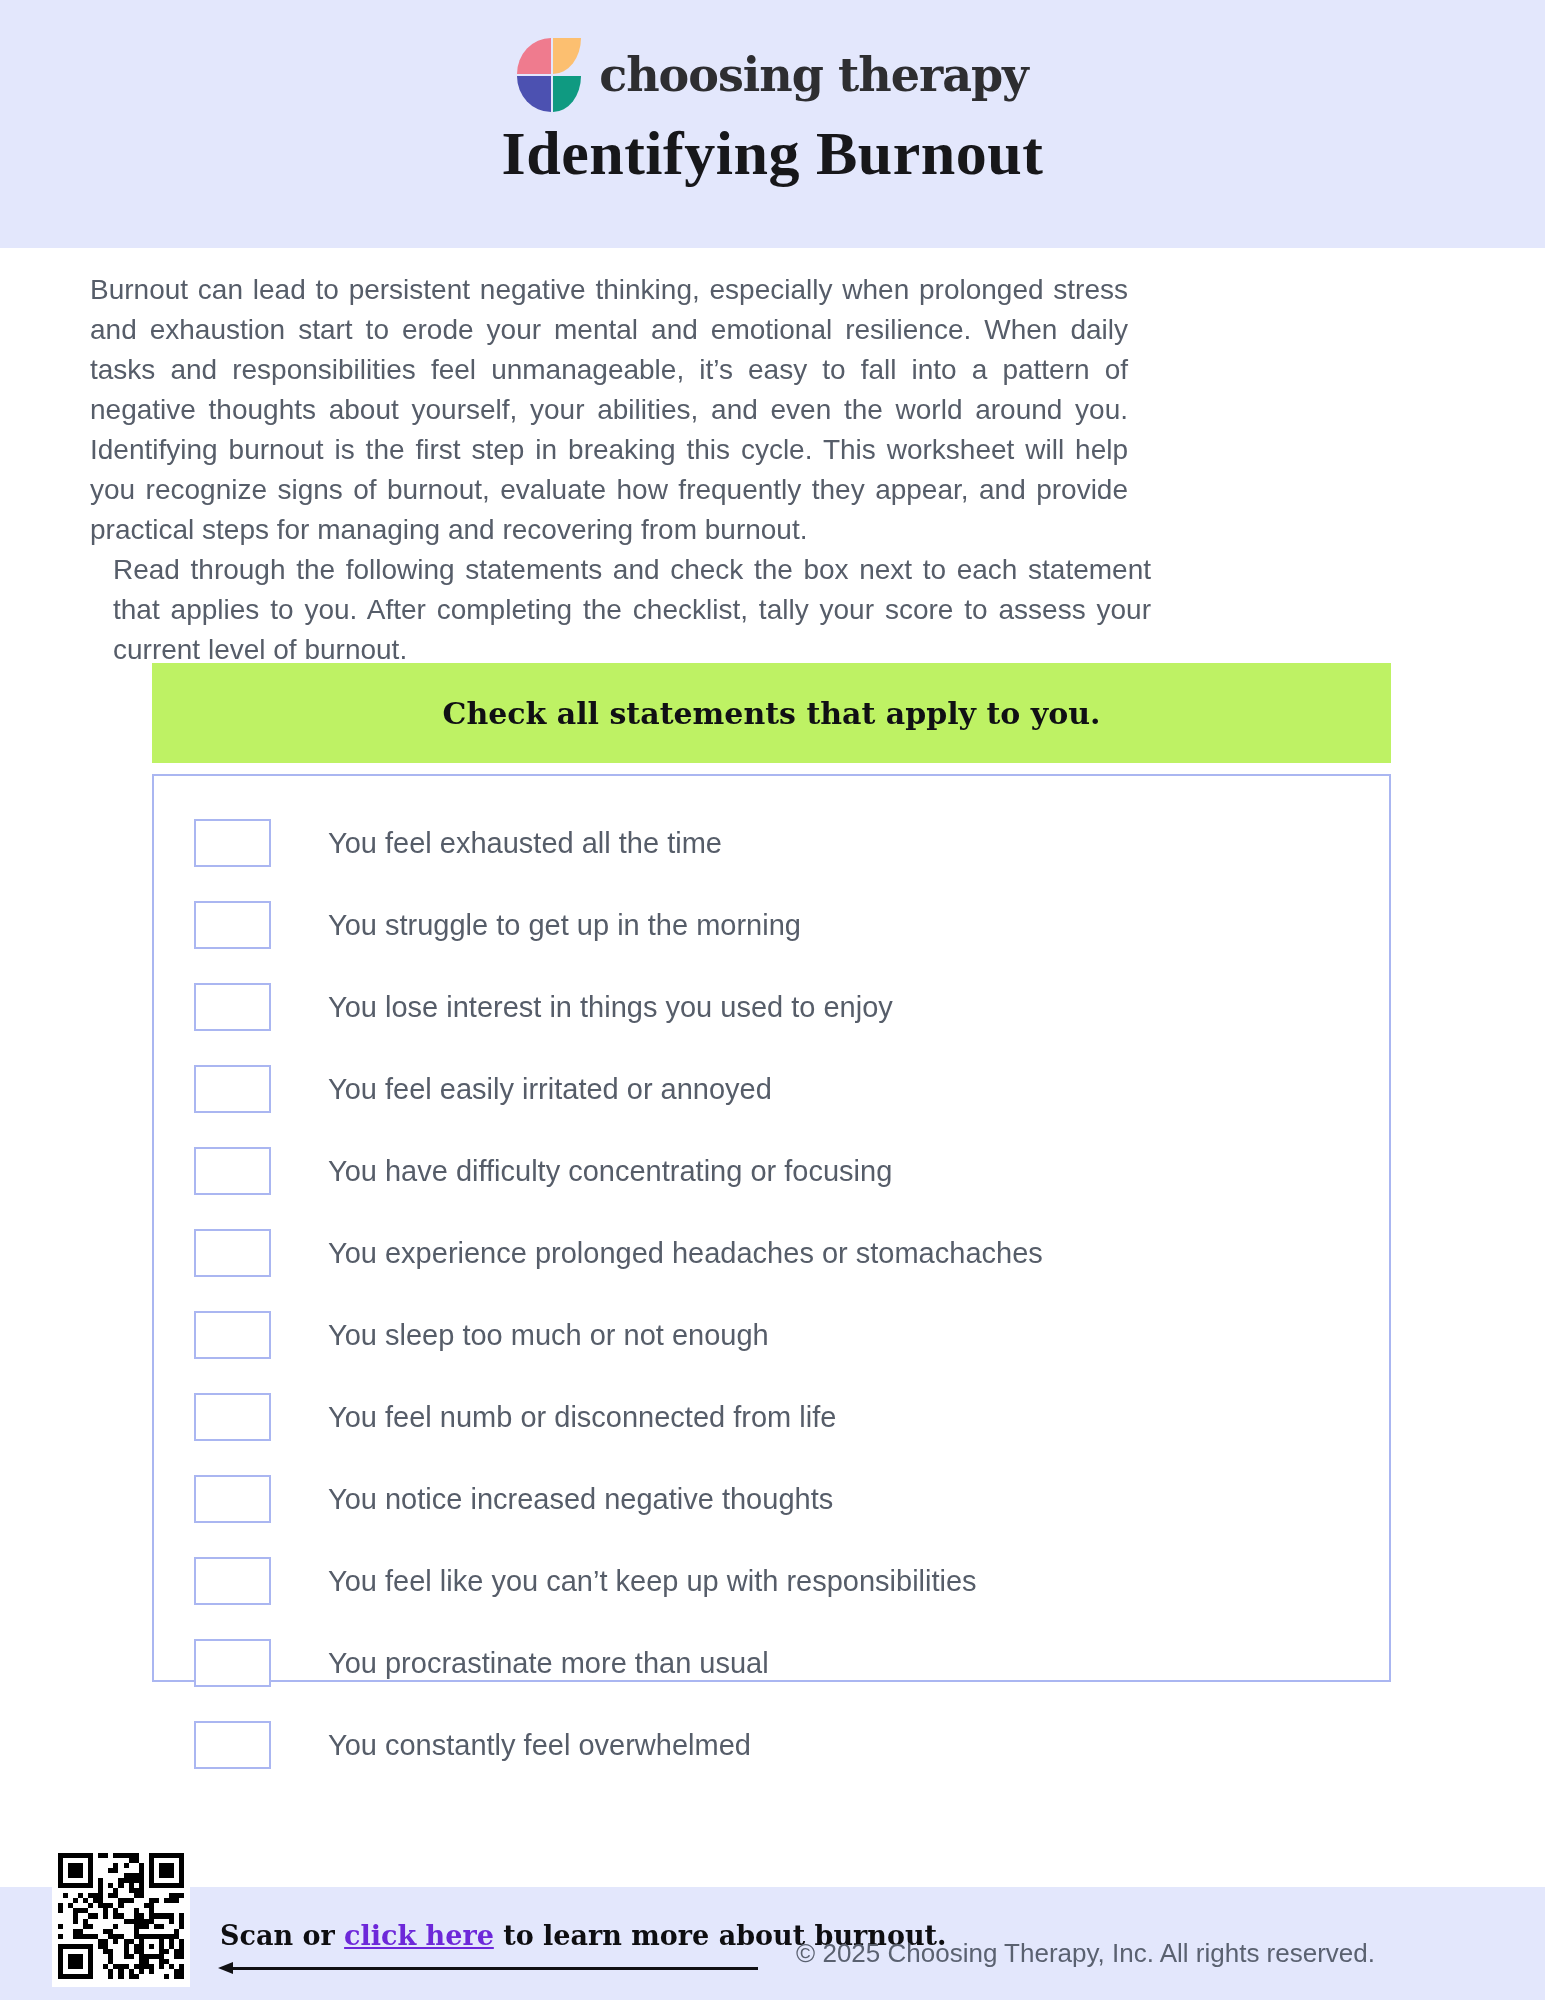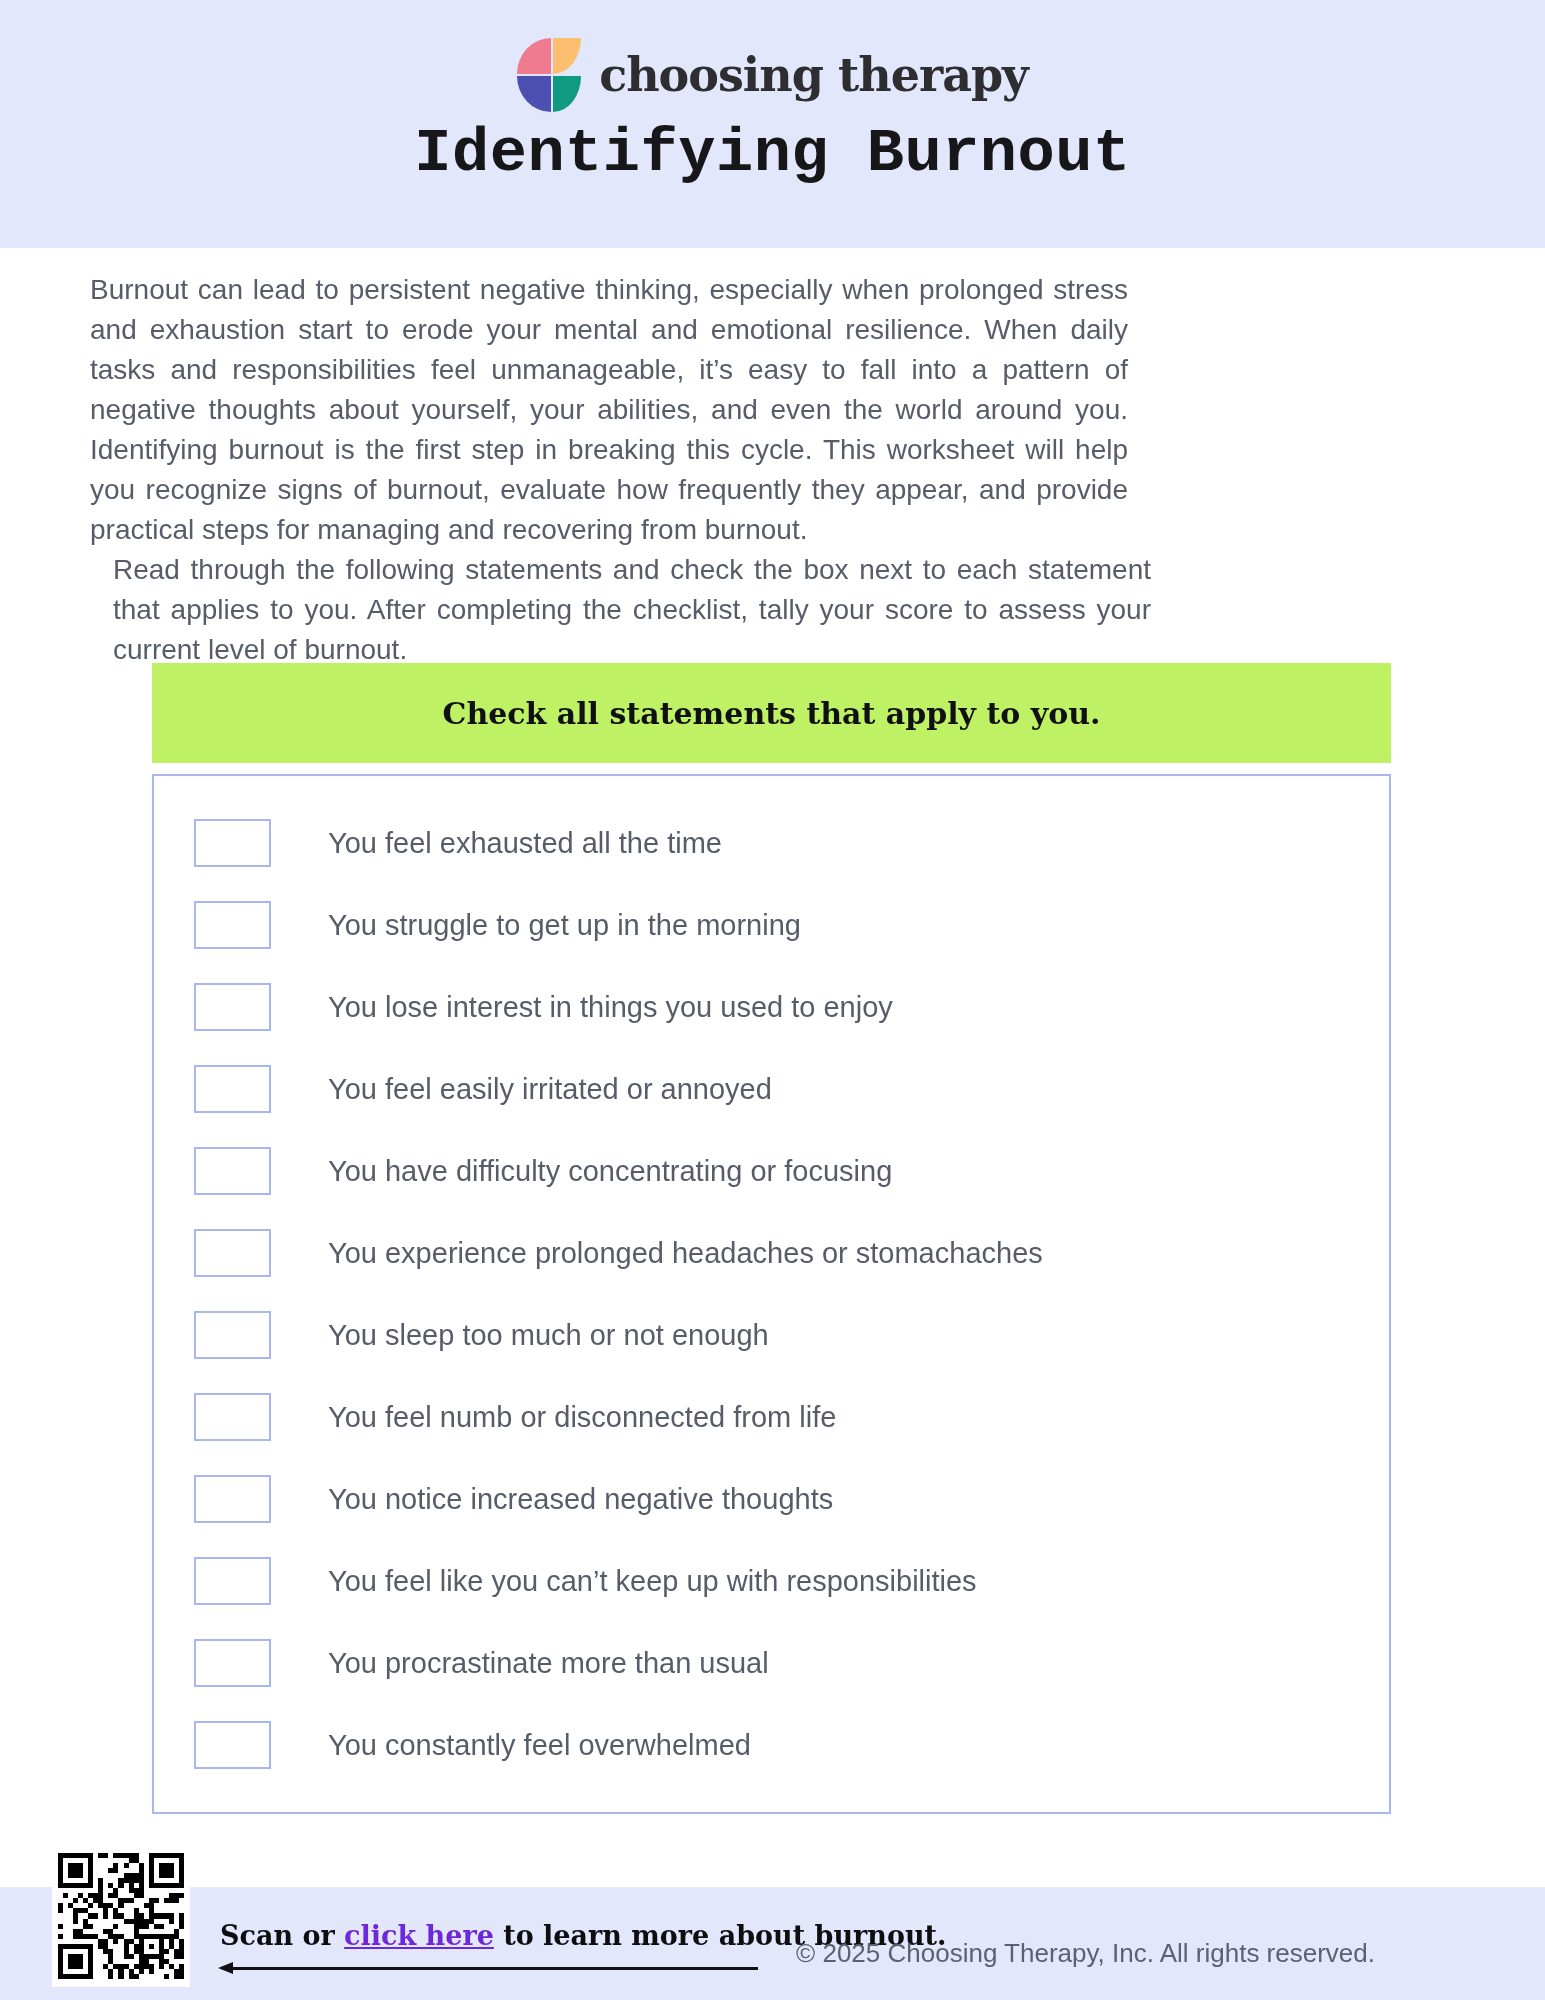--- a/index.html
+++ b/index.html
@@ -32,21 +32,21 @@
   .petal.blue  {border-radius:0 0 0 100%;}
   .petal.teal  {border-radius:0 0 100% 0;}
   .brand-name{
     font-family:"DejaVu Serif", serif;
     font-size:46px;font-weight:600;letter-spacing:-1px;
     color:#2e2e31;
   }
   .page-title{
     position:absolute;top:118px;left:0;width:100%;
     text-align:center;
-    font-family:Liberation Mono, monospace;
+    font-family:Liberation Serif, serif;
     font-size:62px;font-weight:700;letter-spacing:0.5px;
     color:#17171a;
   }
   
   .para{
     position:absolute;left:90px;width:1038px;
     font-size:28px;line-height:40px;
     color:#565d69;
     text-align:justify;
   }
@@ -56,21 +56,21 @@
   .banner{
     position:absolute;top:663px;left:152px;width:1239px;height:100px;
     background:#bef264;
     display:flex;align-items:center;justify-content:center;
   }
   .banner-text{
     font-family:"DejaVu Serif", serif;
     font-size:30px;font-weight:700;color:#101014;
   }
   .list-box{
-    position:absolute;top:774px;left:152px;width:1239px;height:1040px;
+    position:absolute;top:774px;left:152px;width:1239px;height:908px;
     box-sizing:border-box;
     border:2px solid #aab6f1;
     background:#ffffff;
     padding-top:26px;
   }
   .check-row{
     height:82px;
     display:flex;align-items:center;
     padding-left:40px;
   }

